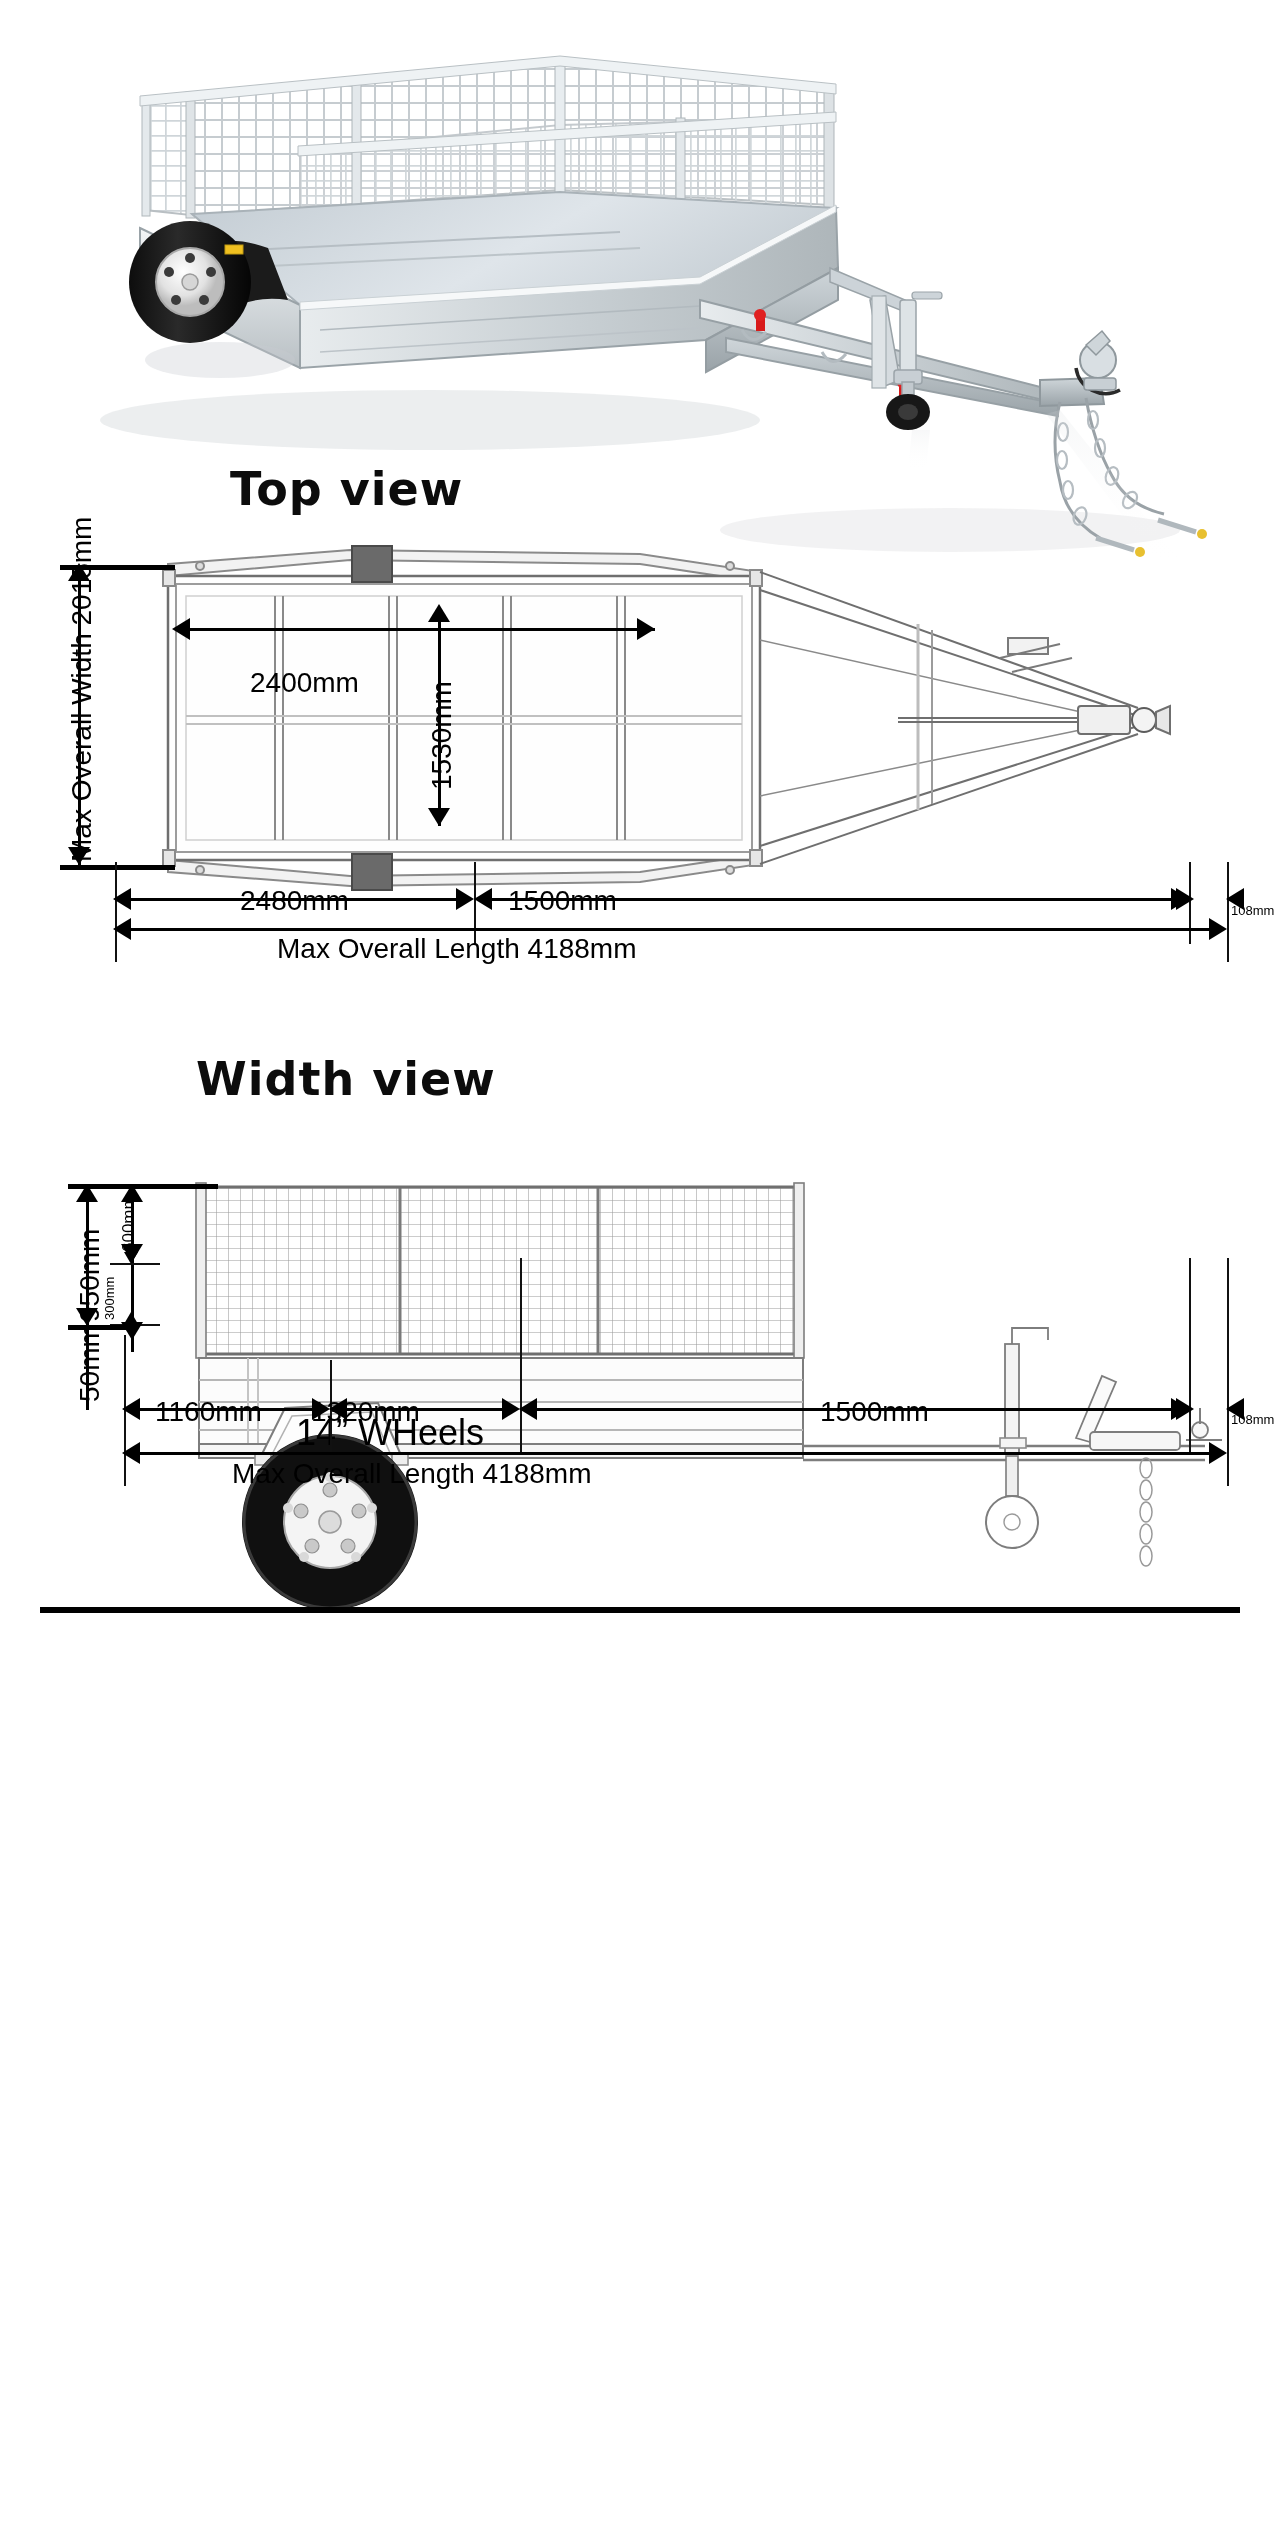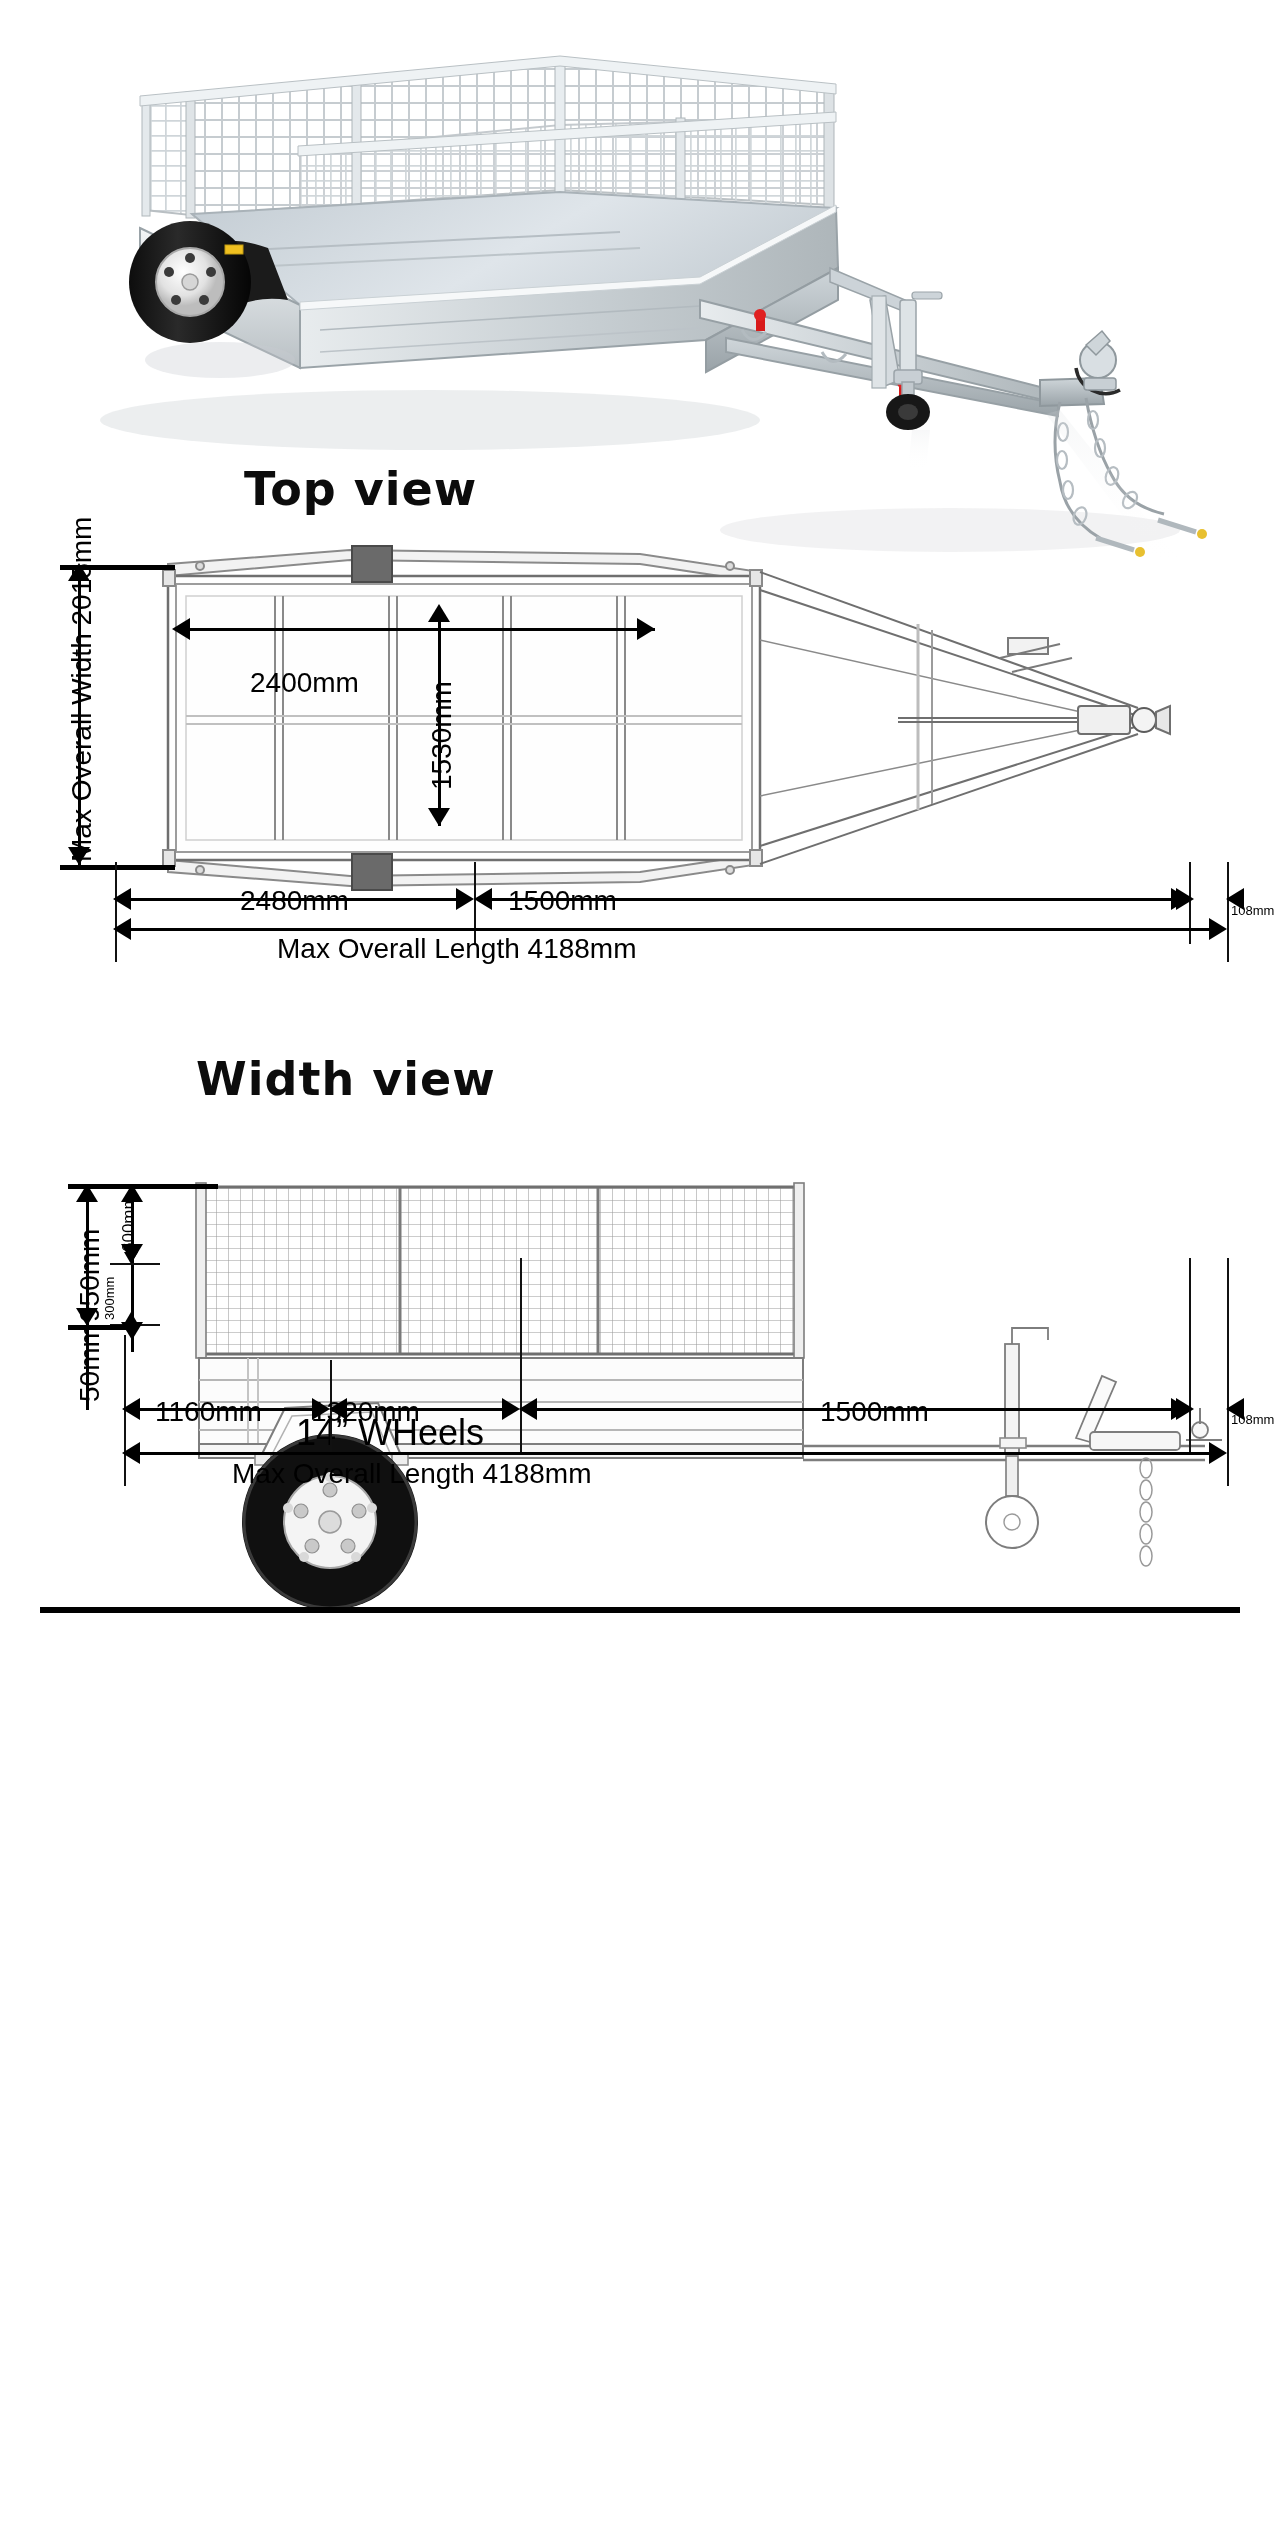--- a/index.html
+++ b/index.html
@@ -253,21 +253,21 @@
     </g>
 
     <g opacity="0.35">
       <ellipse cx="220" cy="360" rx="75" ry="18" fill="#c8ccd0"></ellipse>
       <polygon points="912,430 930,430 926,470 908,470" fill="url(#refl)"></polygon>
       <polygon points="1060,410 1180,560 1160,566 1046,414" fill="url(#refl)"></polygon>
     </g>
   </svg>
 </div>
 
-<div class="view-title" style="left:244px; top:462px;">Top view</div>
+<div class="view-title" style="left:230px; top:462px;">Top view</div>
 
 <div class="abs" style="left:0; top:520px; width:1286px; height:480px;">
   <svg width="1286" height="480" viewBox="0 0 1286 480">
     <g stroke="#8a8a8a" fill="none" stroke-width="2">
 
       <polygon points="168,44 350,30 640,34 760,52 760,62 640,44 350,40 168,56" fill="#f2f2f2" stroke="#8a8a8a"></polygon>
       <polygon points="168,340 350,356 640,352 760,334 760,344 640,362 350,366 168,352" fill="#f2f2f2" stroke="#8a8a8a"></polygon>
 
       <rect x="168" y="56" width="592" height="284" fill="#fefefe" stroke="#6f6f6f" stroke-width="2.5"></rect>
       <rect x="176" y="64" width="576" height="268" fill="none" stroke="#9c9c9c" stroke-width="2"></rect>

